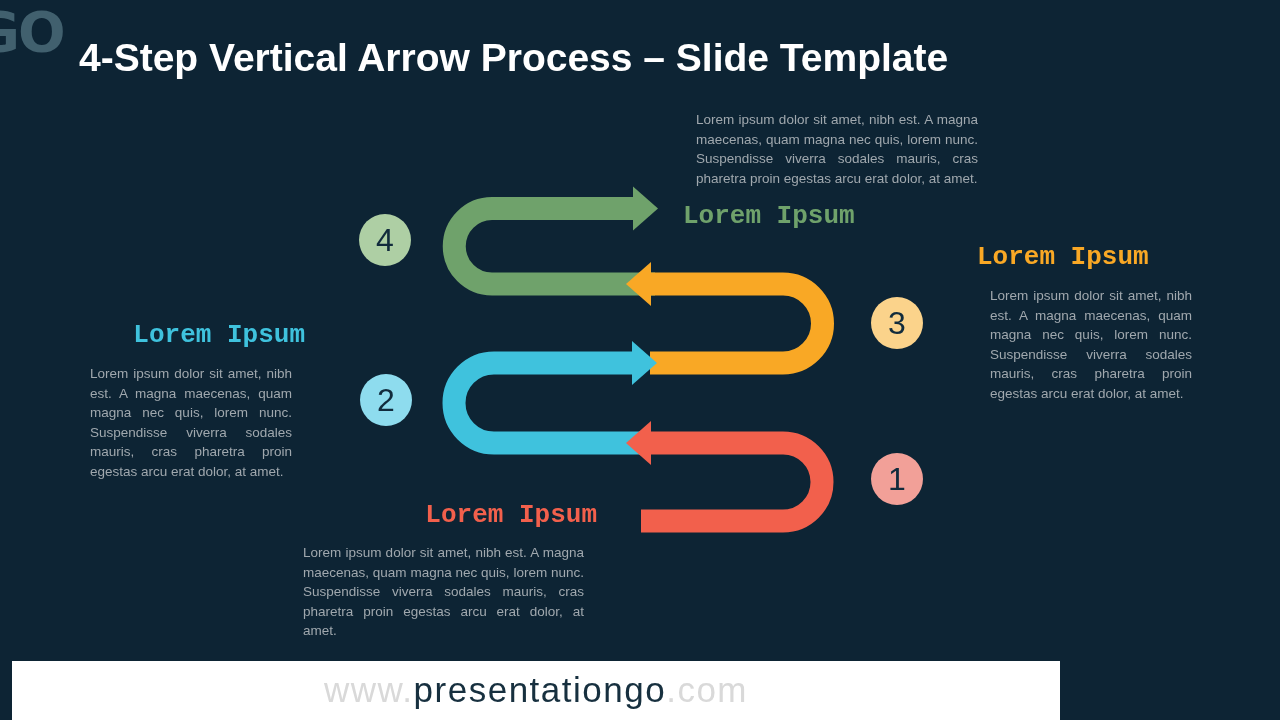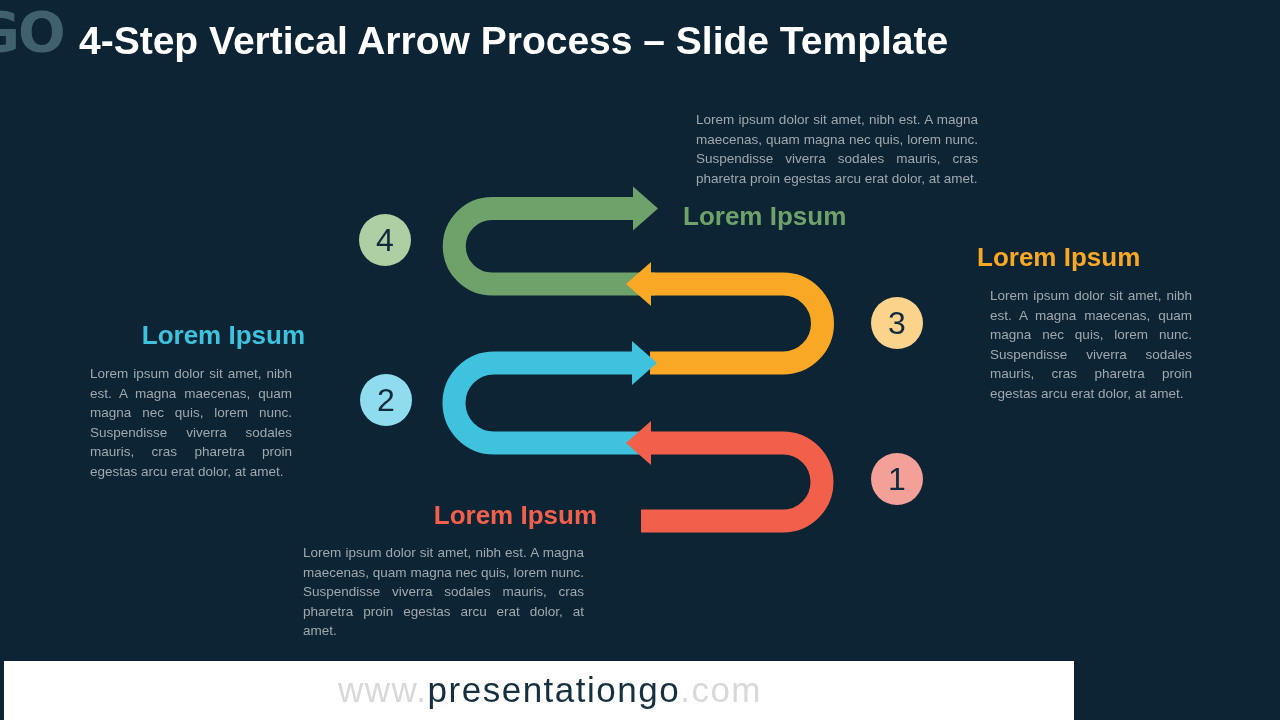--- a/index.html
+++ b/index.html
@@ -19,21 +19,21 @@
     font-weight: bold;
     font-size: 56px;
     line-height: 60px;
     color: #41606e;
     letter-spacing: -2px;
     user-select: none;
   }
   .title {
     position: absolute;
     left: 79px;
-    top: 19px;
+    top: 36px;
     margin: 0;
     font-size: 39px;
     line-height: 44px;
     font-weight: bold;
     color: #ffffff;
     white-space: nowrap;
   }
   svg.diagram {
     position: absolute;
     left: 0; top: 0;
@@ -53,39 +53,39 @@
     color: #a0a8ae;
     font-size: 13.5px;
     line-height: 19.5px;
     text-align: justify;
   }
   .block h2 {
     margin: 0;
     font-size: 26px;
     line-height: 28px;
     font-weight: bold;
+    font-family: Liberation Mono, monospace;
   }
   .block-step4 { left: 683px; top: 97px;  width: 308px; }
   .block-step4 h2 { margin-top: 14px; }
   .block-step3 { left: 977px; top: 243px; width: 228px; }
   .block-step3 p { margin-top: 15px; }
   .block-step2 { left: 77px;  top: 321px; width: 228px; }
   .block-step2 h2 { text-align: right; }
   .block-step2 p { margin-top: 15px; }
   .block-step1 { left: 290px; top: 501px; width: 307px; }
   .block-step1 h2 { text-align: right; }
   .block-step1 p { margin-top: 14px; }
   .footer {
     position: absolute;
-    left: 4px;
+    left: 12px;
     top: 661px;
     width: 1048px;
     height: 59px;
     background: #ffffff;
-    padding-left: 22px;
   }
   .footer .url {
     width: 100%;
     text-align: center;
     font-size: 35px;
     line-height: 57px;
     letter-spacing: 1.5px;
     color: #d9d9d9;
     cursor: pointer;
   }

